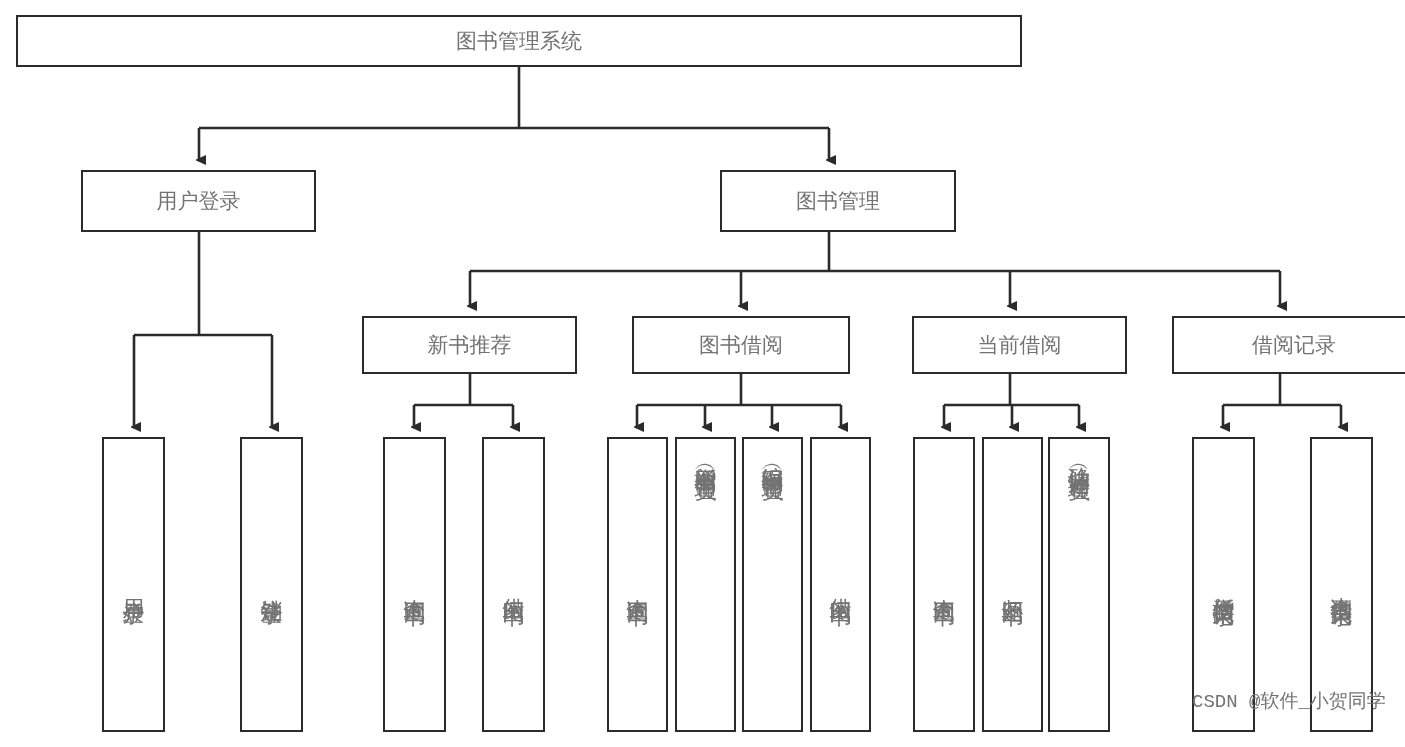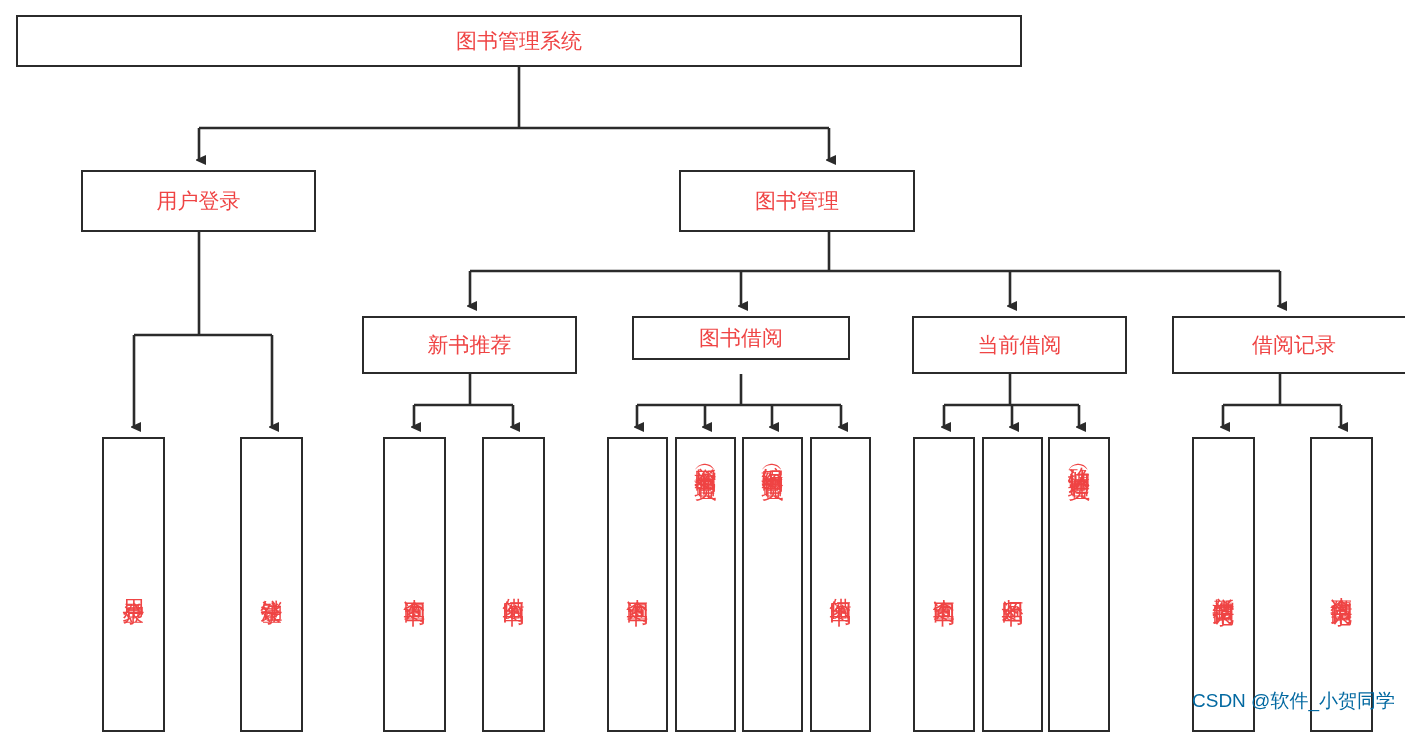--- a/index.html
+++ b/index.html
@@ -12,21 +12,21 @@
   }
   #wires{position:absolute;left:0;top:0;width:1405px;height:747px;}
   .node{
     position:absolute;
     box-sizing:border-box;
     background:#ffffff;
     border:2px solid #2b2b2b;
     display:flex;
     align-items:center;
     justify-content:center;
-    color:#ef4444;
+    color:#737373;
     z-index:2;
   }
   .node .lbl{
     display:block;
     line-height:1.18;
     white-space:nowrap;
     text-align:center;
   }
   
   .h-node .lbl{font-size:21px;}
@@ -42,25 +42,25 @@
     text-orientation:upright;
     font-size:22px;
     letter-spacing:2px;
     line-height:1;
   }
   .v-node.centered{align-items:center;padding-top:0;}
   #watermark{
     position:absolute;
     left:1192px;top:688px;
     font-size:19px;
-    color:#0369a1;
+    color:#737373;
     white-space:nowrap;
     z-index:5;
     pointer-events:none;
-    font-family:Liberation Sans, sans-serif;
+    font-family:Liberation Mono, monospace;
   }
 </style>
 </head>
 <body>
 
 <div id="stage">
 
   <svg id="wires" viewBox="0 0 1405 747">
     <defs>
       <marker id="arrow" markerWidth="10" markerHeight="10" refX="5" refY="7" orient="auto" markerUnits="userSpaceOnUse">
@@ -111,28 +111,28 @@
     </g>
   </svg>
 
   <div class="node root h-node" style="left:16px;top:15px;width:1006px;height:52px;">
     <span class="lbl">图书管理系统</span>
   </div>
 
   <div class="node h-node" style="left:81px;top:170px;width:235px;height:62px;">
     <span class="lbl">用户登录</span>
   </div>
-  <div class="node h-node" style="left:679px;top:170px;width:236px;height:62px;">
+  <div class="node h-node" style="left:720px;top:170px;width:236px;height:62px;">
     <span class="lbl">图书管理</span>
   </div>
 
   <div class="node h-node" style="left:362px;top:316px;width:215px;height:58px;">
     <span class="lbl">新书推荐</span>
   </div>
-  <div class="node h-node" style="left:632px;top:316px;width:218px;height:44px;">
+  <div class="node h-node" style="left:632px;top:316px;width:218px;height:58px;">
     <span class="lbl">图书借阅</span>
   </div>
   <div class="node h-node" style="left:903px;top:316px;width:215px;height:58px;margin-left:9px;">
     <span class="lbl">当前借阅</span>
   </div>
   <div class="node h-node" style="left:1172px;top:316px;width:244px;height:58px;">
     <span class="lbl">借阅记录</span>
   </div>
 
   <div class="node v-node centered" style="left:102px;top:437px;width:63px;height:295px;">

